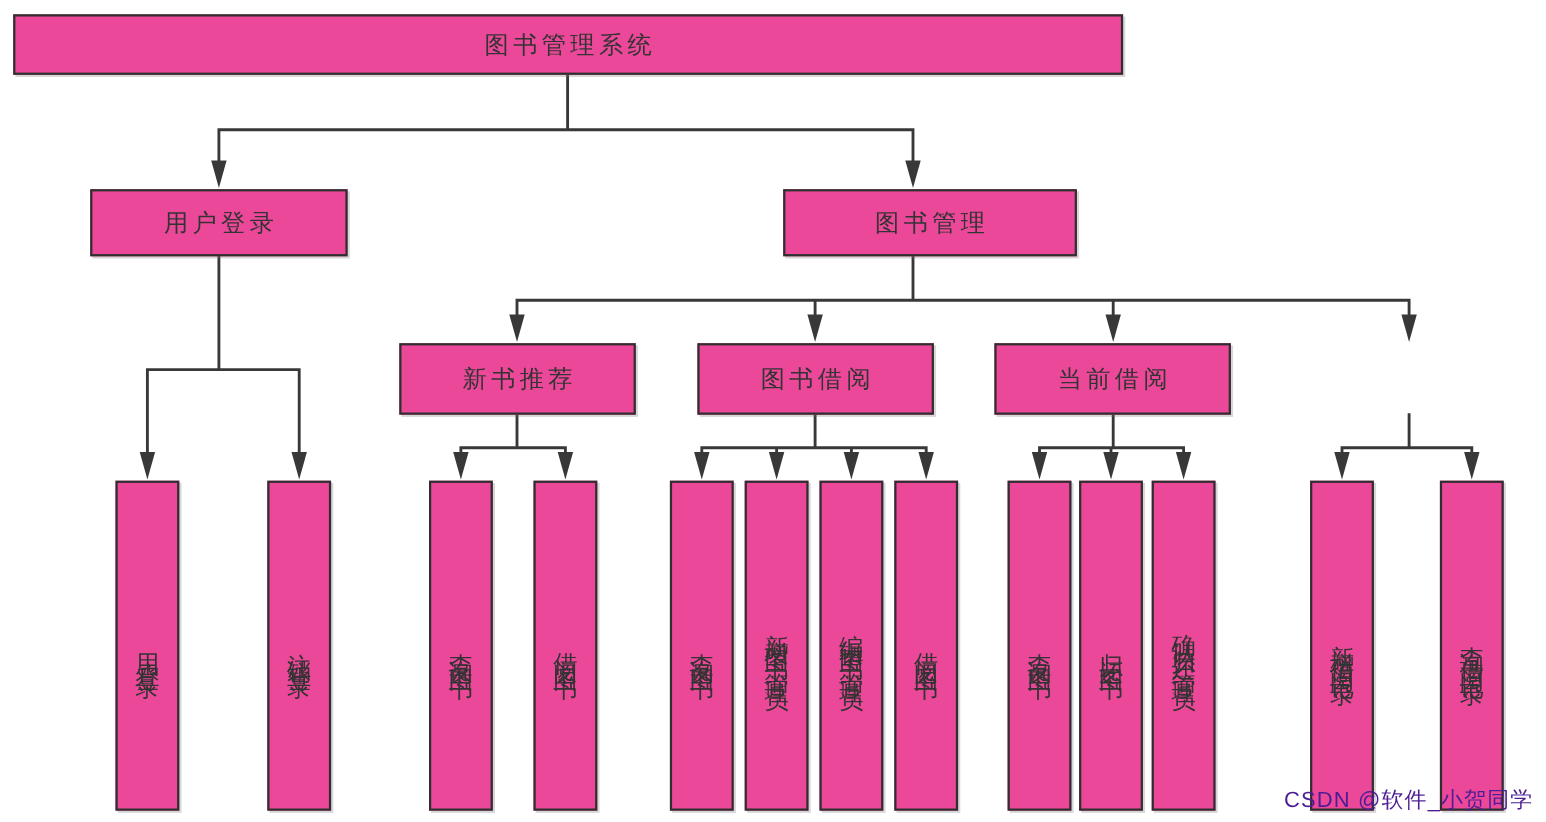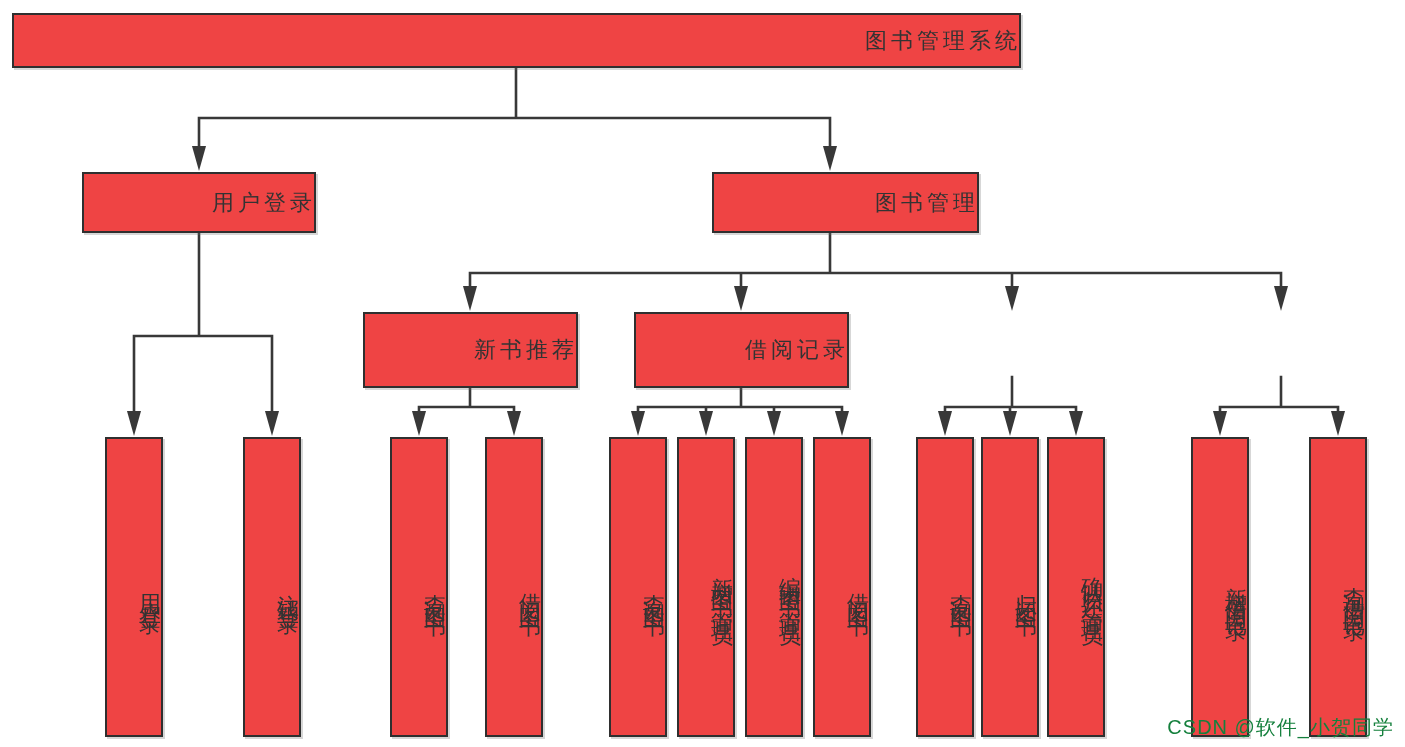--- a/index.html
+++ b/index.html
@@ -18,56 +18,56 @@
   #wires {
     position: absolute;
     left: 0; top: 0;
     width: 1405px;
     height: 747px;
     z-index: 1;
   }
   .box {
     position: absolute;
     box-sizing: border-box;
-    background: #ef4444;
+    background: #ec4899;
     border: 2.5px solid #2f2f2f;
     box-shadow: 2px 2px 0 rgba(110,110,110,0.28);
     display: flex;
     align-items: center;
-    justify-content: flex-end;
+    justify-content: center;
     color: #333333;
     z-index: 2;
   }
   .hlabel {
     font-size: 22px;
     letter-spacing: 4px;
     white-space: nowrap;
     transform: translateX(2px); 
   }
   .vbox .vlabel {
     writing-mode: vertical-rl;
     text-orientation: mixed;
     font-size: 22px;
     letter-spacing: 7px;
     line-height: 1;
     transform: translateY(3px); 
   }
   
   .root      { left: 12px;   top: 13px;  width: 1009px; height: 55px; }
   .lv2       { top: 172px; height: 61px; }
-  .lv3       { top: 312px; height: 76px; width: 215px; }
+  .lv3       { top: 312px; height: 65px; width: 215px; }
   .leaf      { top: 437px; height: 300px; width: 58px; }
   #watermark {
     position: absolute;
     right: 11px;
     bottom: 6px;
     z-index: 5;
     font-size: 20px;
     letter-spacing: 1px;
-    color: #15803d;
+    color: #4c1d95;
     white-space: nowrap;
     margin-left: 44px;
   }
 </style>
 </head>
 <body>
 
 <div id="stage">
 
   <svg id="wires" viewBox="0 0 1405 747" xmlns="http://www.w3.org/2000/svg" aria-hidden="true">
@@ -121,21 +121,24 @@
     <span class="hlabel">用户登录</span>
   </div>
   <div class="box lv2" style="left:712px; width:267px;">
     <span class="hlabel">图书管理</span>
   </div>
 
   <div class="box lv3" style="left:363px;">
     <span class="hlabel">新书推荐</span>
   </div>
   <div class="box lv3" style="left:634px;">
-    <span class="hlabel">借阅记录</span>
+    <span class="hlabel">图书借阅</span>
+  </div>
+  <div class="box lv3" style="left:904px;">
+    <span class="hlabel">当前借阅</span>
   </div>
 
   <div class="box leaf vbox" style="left:105px;">
     <span class="vlabel">用户登录</span>
   </div>
   <div class="box leaf vbox" style="left:243px;">
     <span class="vlabel">注销登录</span>
   </div>
 
   <div class="box leaf vbox" style="left:390px;">

